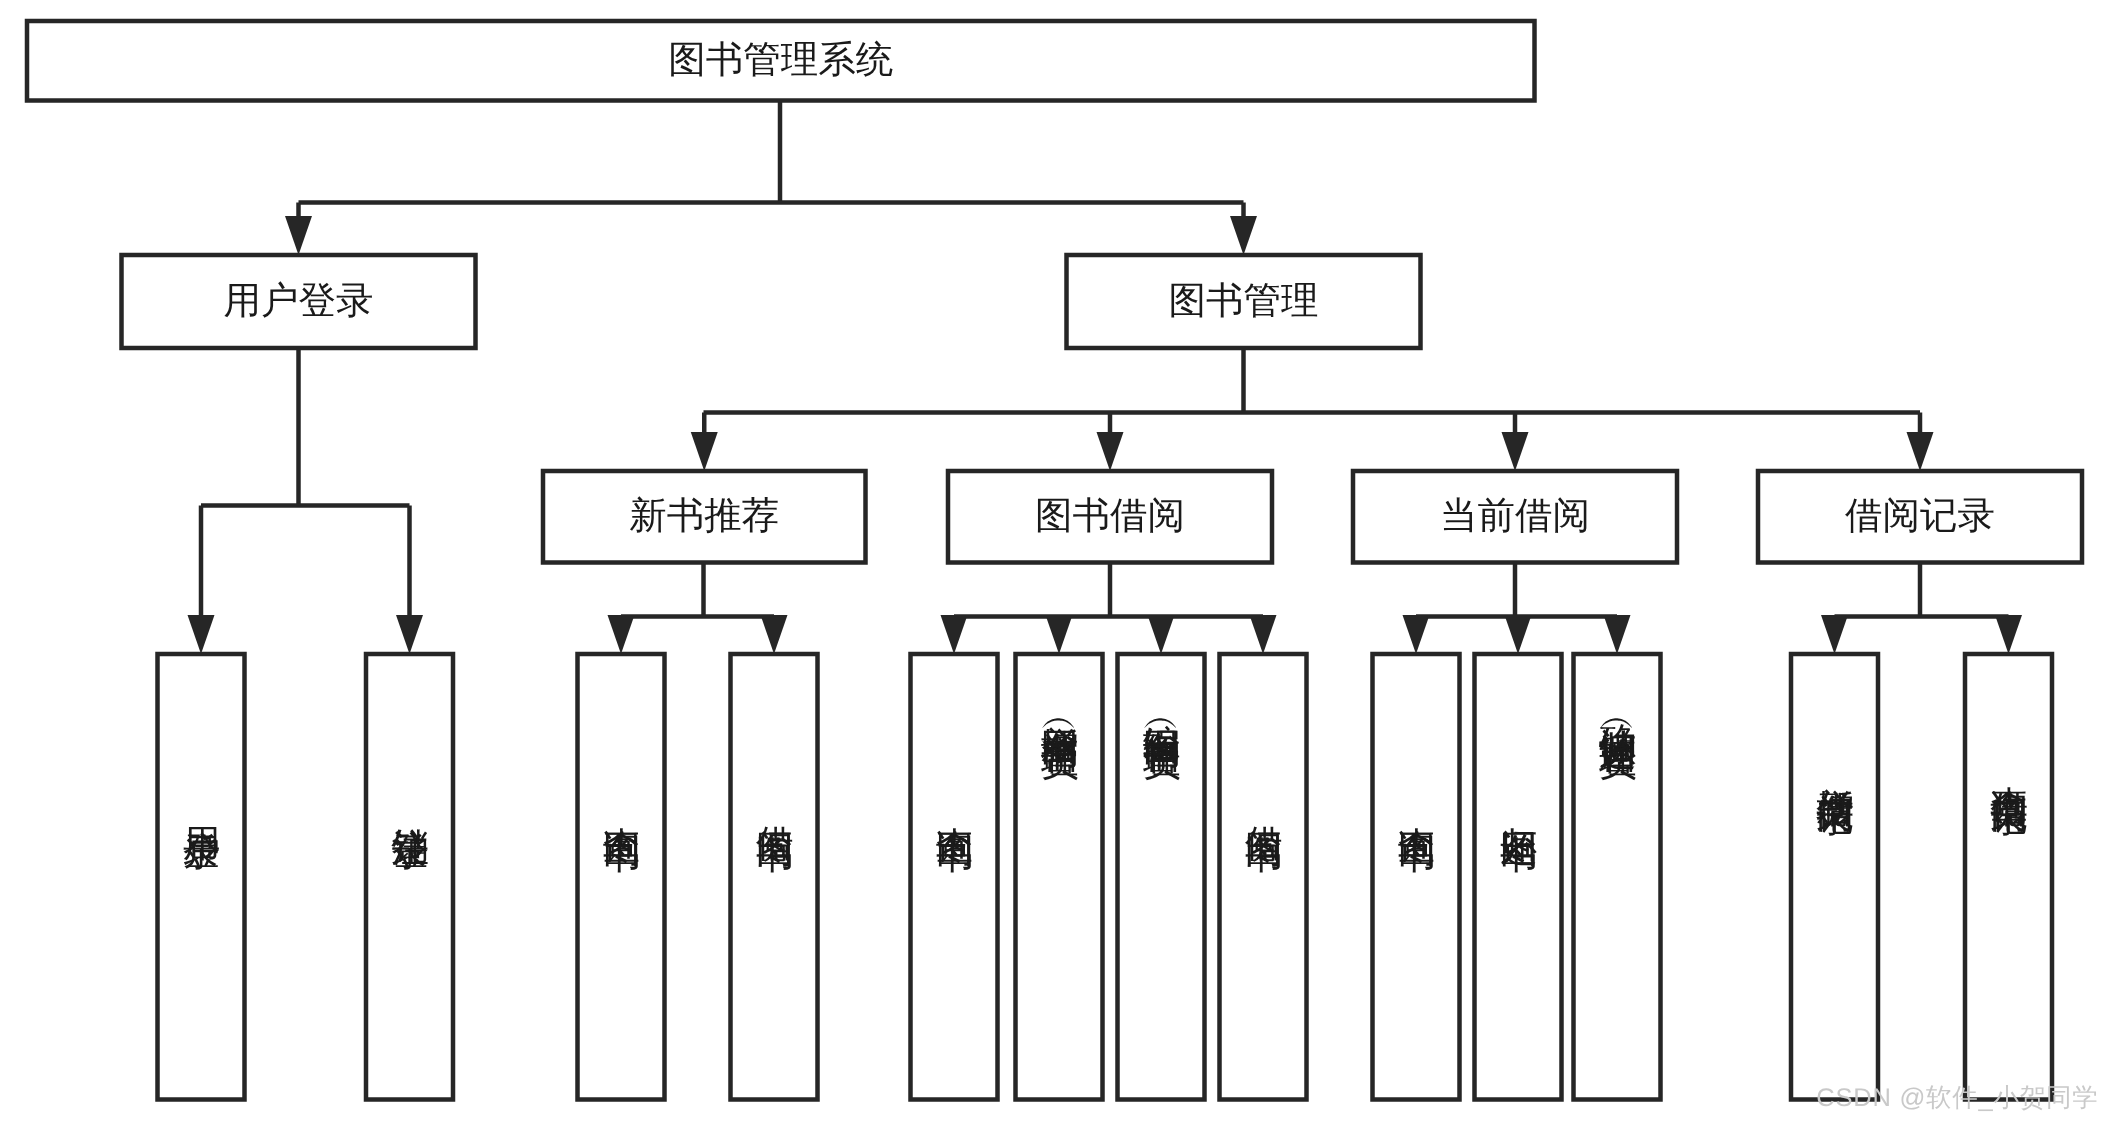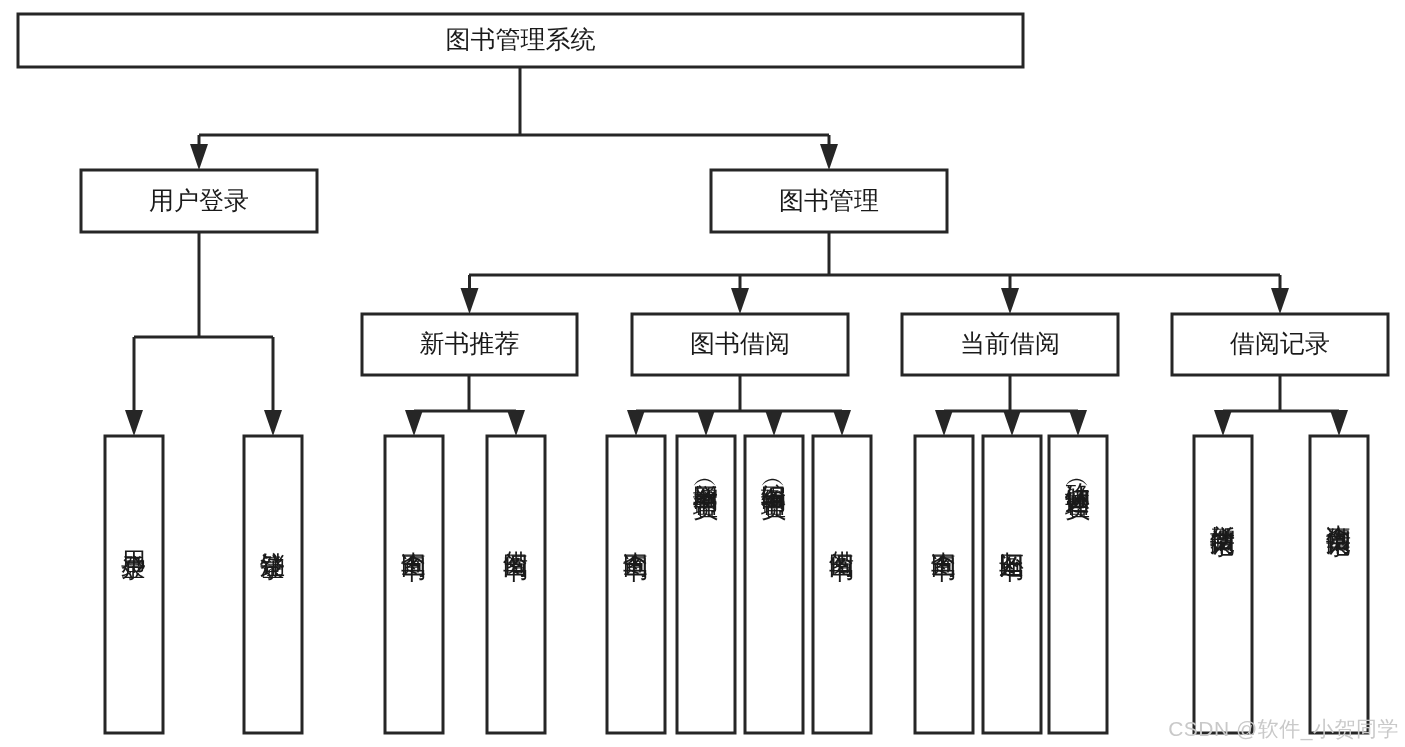--- a/index.html
+++ b/index.html
@@ -58,21 +58,21 @@
     letter-spacing: 2px;
     text-align: start;
     white-space: nowrap;
     user-select: none;
   }
   .watermark {
     position: absolute;
     right: 6px;
     bottom: 4px;
     font-family: "Liberation Sans", "DejaVu Sans", sans-serif;
-    font-size: 21px;
+    font-size: 17px;
     color: #c9c9c9;
     letter-spacing: 0.5px;
     white-space: nowrap;
   }
 </style>
 </head>
 <body>
 
 <div id="diagram-root">
 

